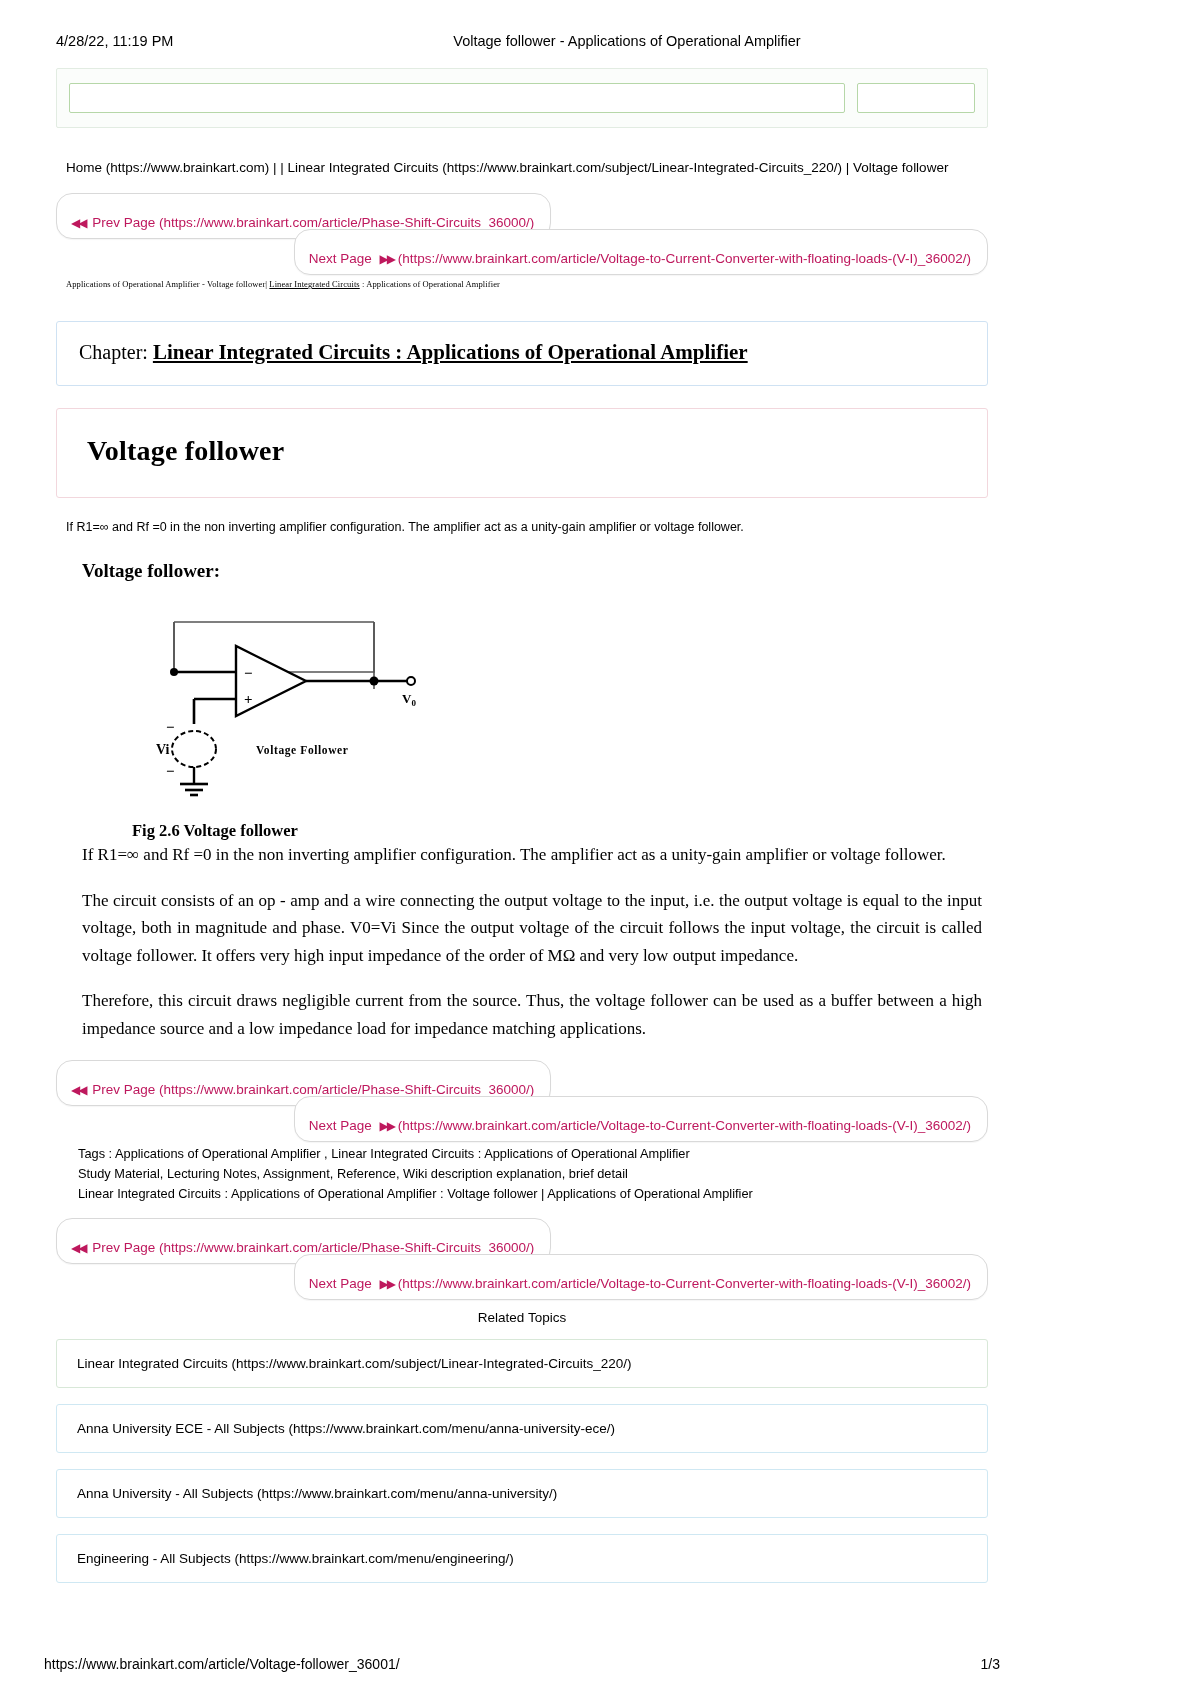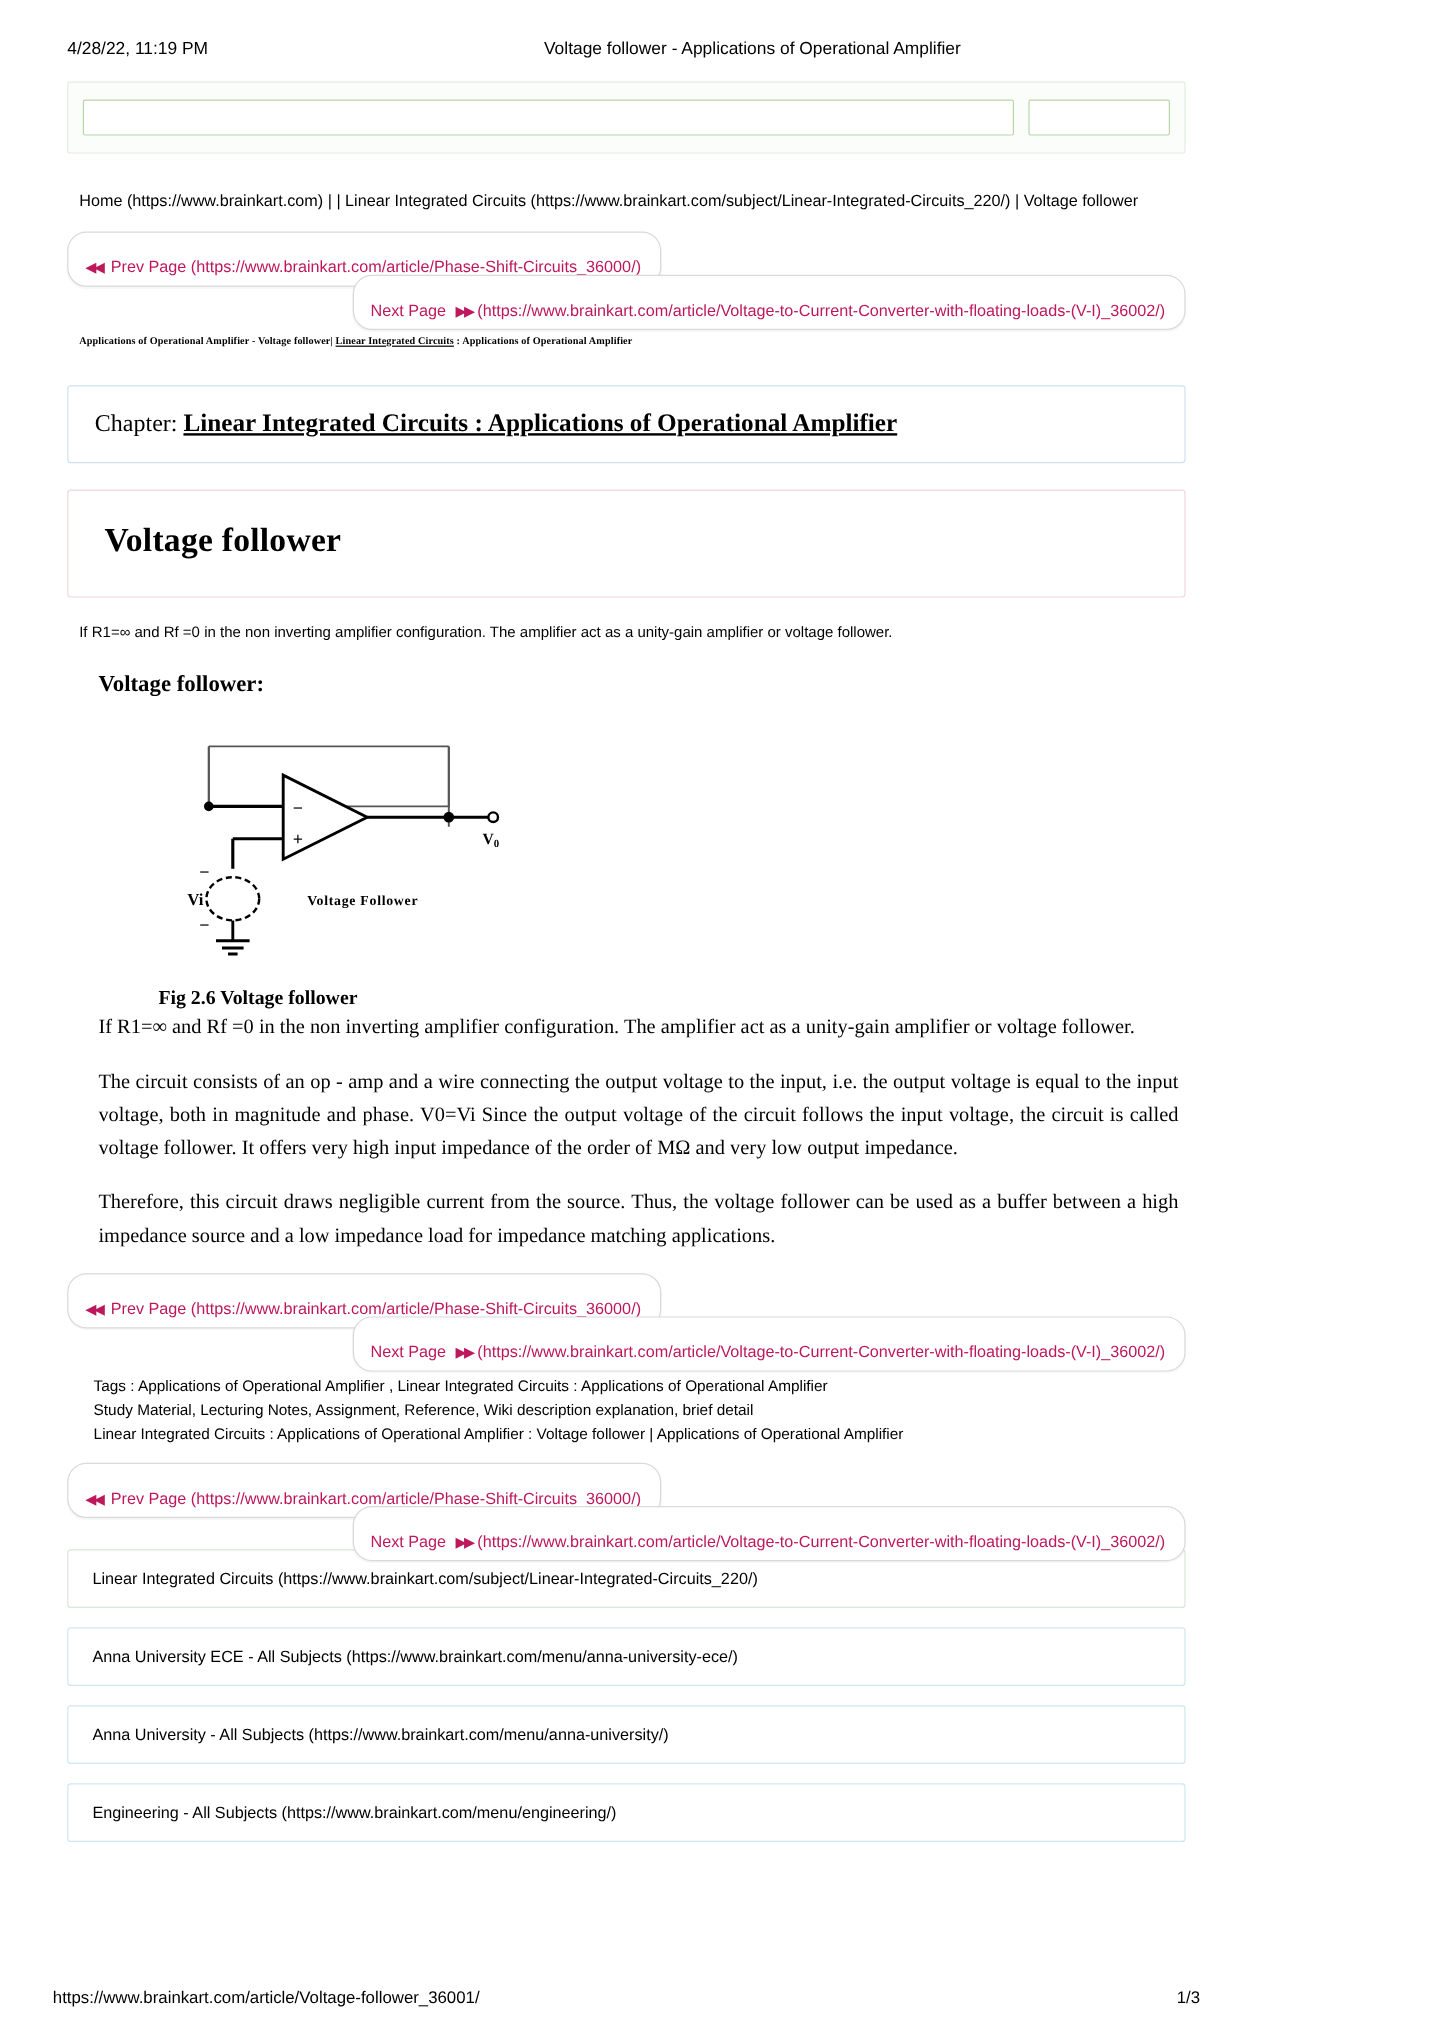--- a/index.html
+++ b/index.html
@@ -96,21 +96,21 @@
     box-shadow: 0 1px 1px rgba(0,0,0,0.04);
     cursor: pointer;
   }
   .pill .arrow { font-size: 12px; letter-spacing: -2px; margin-right: 3px;}
   .pill .arrow.next { margin-right: 0; margin-left: 4px; }
 
   
   .micro-head {
     font-family: "Liberation Serif", serif;
     font-size: 8.5px;
-    font-weight: bold;
+    font-weight: normal;
     letter-spacing: 0.1px;
     margin: 20px 0 2px 10px;
     color: #000;
   }
   .micro-head .u { text-decoration: underline; }
 
   
   .chapter-box {
     border: 1px solid #cfe2f3;
     border-radius: 3px;
@@ -341,20 +341,21 @@
     </span>
   </div>
   <div class="navrow right">
     <span class="pill">
       <span>Next Page</span>
       <span class="arrow next">▶▶</span>
       <span>(https://www.brainkart.com/article/Voltage-to-Current-Converter-with-floating-loads-(V-I)_36002/)</span>
     </span>
   </div>
 
+  <div class="related-title">Related Topics</div>
   <div class="related-item first">Linear Integrated Circuits (https://www.brainkart.com/subject/Linear-Integrated-Circuits_220/)</div>
   <div class="related-item">Anna University ECE - All Subjects (https://www.brainkart.com/menu/anna-university-ece/)</div>
   <div class="related-item">Anna University - All Subjects (https://www.brainkart.com/menu/anna-university/)</div>
   <div class="related-item">Engineering - All Subjects (https://www.brainkart.com/menu/engineering/)</div>
 
   <div class="print-footer">
     <div class="pf-url">https://www.brainkart.com/article/Voltage-follower_36001/</div>
     <div>1/3</div>
   </div>
 

